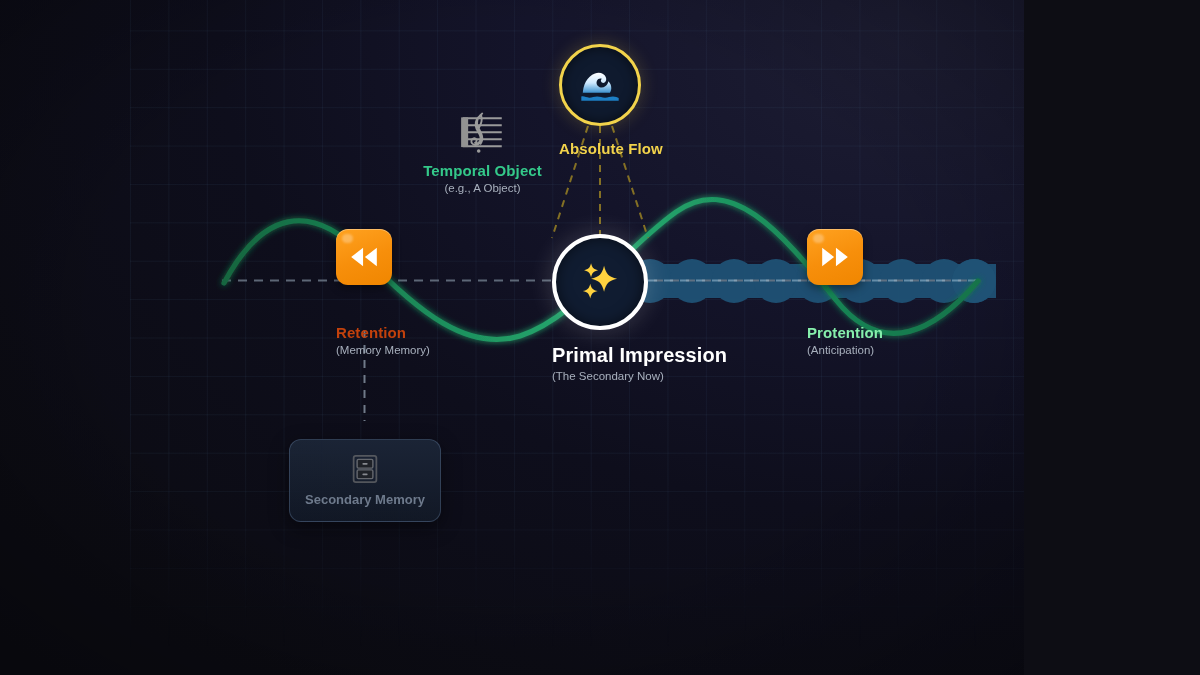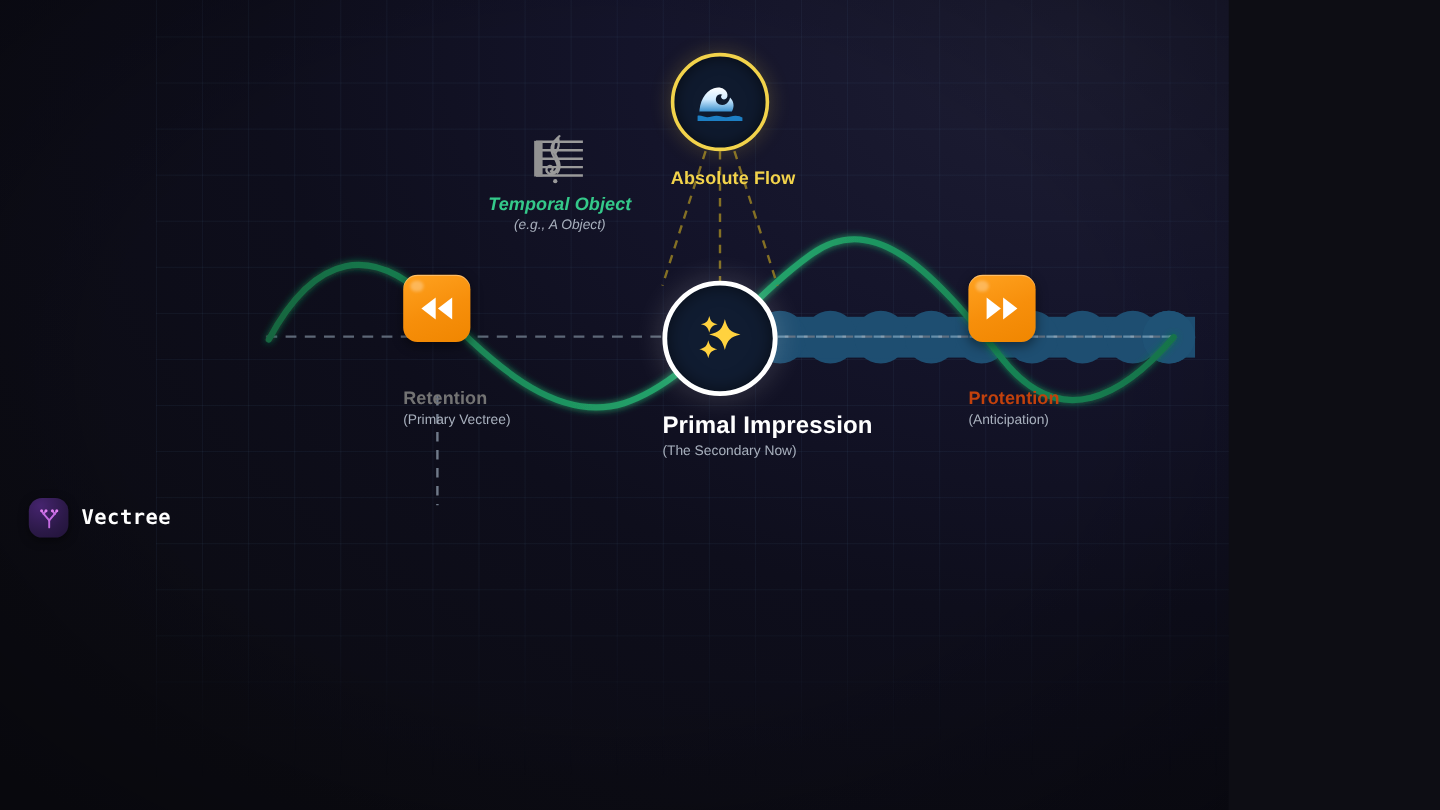--- a/index.html
+++ b/index.html
@@ -65,22 +65,22 @@
   .sq::after{
     content:"";position:absolute;left:6px;top:5px;width:11px;height:9px;border-radius:5px;
     background:rgba(255,255,255,.28);filter:blur(1.2px);
   }
   .sq svg{display:block;}
 
   .lbl{font-weight:bold;font-size:15px;letter-spacing:.1px;white-space:nowrap;}
   .sub{font-size:11.5px;color:#a8b0bd;white-space:nowrap;margin-top:3px;}
   .lbl-flow{color:#f2d34b;font-size:15px;}
   .lbl-primal{color:#ffffff;font-size:20px;}
-  .lbl-ret{color:#737373;}
-  .lbl-pro{color:#c2410c;}
+  .lbl-ret{color:#c2410c;}
+  .lbl-pro{color:#86efac;}
   .lbl-temporal{color:#34c98a;font-size:15px;}
 
   .glyph-mono{
     font-size:44px;line-height:1;
     color:#9aa6b4;
     filter:grayscale(1) brightness(.95);
   }
 
   
   .card{
@@ -199,21 +199,21 @@
             <stop offset="1" stop-color="#1d7fc4"></stop>
           </linearGradient>
         </defs>
         <path d="M8 46c0-14 6-26 17-30 7-2.5 13 .5 15 5 1.4 3.3.6 6.4-1.6 7.6-2 1.1-4.3.2-5-1.8-.5-1.5.2-2.8 1.3-3.2-2.4-1.4-5.6-.3-6.9 2.6-1.6 3.5.1 7.4 3.7 8.8 4.4 1.7 9.4-.7 11.3-5.3.4-1 .7-2 .8-3 2.6 2.3 4.1 5.7 4.1 9.4 0 2.5-.7 4.8-1.9 6.8H8z" fill="url(#wv)"></path>
         <path d="M6 48c4-1 7 1.6 11 1.6S24 48 28 48s7 1.6 11 1.6S46 48 50 48s6 1.2 8 2v4H6z" fill="#1d7fc4"></path>
       </svg>
     </div>
     <div class="lbl lbl-flow" style="margin-top:14px;">Absolute Flow</div>
   </div>
 
-  <div class="node" style="left:406px;top:110px;width:121px;font-style:italic;">
+  <div class="node" style="left:422px;top:110px;width:121px;">
     <div class="glyph-mono" style="height:48px;">
       <svg width="50" height="46" viewBox="0 0 64 58" aria-hidden="true">
         <g stroke="#98a4b2" stroke-width="2.6" fill="none">
           <line x1="6" y1="10" x2="56" y2="10"></line>
           <line x1="6" y1="19" x2="56" y2="19"></line>
           <line x1="6" y1="28" x2="56" y2="28"></line>
           <line x1="6" y1="37" x2="56" y2="37"></line>
           <line x1="6" y1="46" x2="56" y2="46"></line>
         </g>
         <rect x="4" y="9" width="9" height="38" fill="#8f9ca9"></rect>
@@ -226,21 +226,21 @@
   </div>
 
   <div class="node" style="left:336px;top:229px;width:57px;">
     <div class="sq">
       <svg width="34" height="22" viewBox="0 0 36 24" aria-hidden="true">
         <path d="M17 2 L17 22 L4 12 Z" fill="#ffffff"></path>
         <path d="M32 2 L32 22 L19 12 Z" fill="#ffffff"></path>
       </svg>
     </div>
     <div class="lbl lbl-ret" style="margin-top:39px;">Retention</div>
-    <div class="sub">(Primary Vectree)</div>
+    <div class="sub">(Memory Memory)</div>
   </div>
 
   <div class="node" style="left:552px;top:234px;width:96px;">
     <div class="circ primal">
       <svg width="52" height="52" viewBox="0 0 64 64" aria-hidden="true">
         <path d="M37 12 c2.6 10.4 5.6 13.4 16 16 -10.4 2.6-13.4 5.6-16 16 -2.6-10.4-5.6-13.4-16-16 10.4-2.6 13.4-5.6 16-16z" fill="#ffd23f"></path>
         <path d="M21 9 c1.4 5.6 3 7.2 8.6 8.6 -5.6 1.4-7.2 3-8.6 8.6 -1.4-5.6-3-7.2-8.6-8.6 5.6-1.4 7.2-3 8.6-8.6z" fill="#ffd23f"></path>
         <path d="M20 34 c1.5 6 3.2 7.7 9.2 9.2 -6 1.5-7.7 3.2-9.2 9.2 -1.5-6-3.2-7.7-9.2-9.2 6-1.5 7.7-3.2 9.2-9.2z" fill="#ffd23f"></path>
       </svg>
     </div>
@@ -252,39 +252,29 @@
     <div class="sq">
       <svg width="34" height="22" viewBox="0 0 36 24" aria-hidden="true">
         <path d="M4 2 L4 22 L17 12 Z" fill="#ffffff"></path>
         <path d="M19 2 L19 22 L32 12 Z" fill="#ffffff"></path>
       </svg>
     </div>
     <div class="lbl lbl-pro" style="margin-top:39px;">Protention</div>
     <div class="sub">(Anticipation)</div>
   </div>
 
-
-  <div class="brand">
-    <div class="brand-mark">
-      <svg width="20" height="20" viewBox="0 0 24 24" aria-hidden="true">
-        <g stroke="#c36ae0" stroke-width="1.9" stroke-linecap="round" fill="none">
-          <path d="M12 21 L12 14"></path>
-          <path d="M12 14 L6.5 7.5"></path>
-          <path d="M12 14 L17.5 7.5"></path>
-          <path d="M6.5 7.5 L4.6 4.8"></path>
-          <path d="M6.5 7.5 L8.6 4.8"></path>
-          <path d="M17.5 7.5 L15.4 4.8"></path>
-          <path d="M17.5 7.5 L19.4 4.8"></path>
-        </g>
-        <g fill="#e07ff0">
-          <circle cx="4.4" cy="4.4" r="1.5"></circle>
-          <circle cx="8.8" cy="4.4" r="1.5"></circle>
-          <circle cx="15.2" cy="4.4" r="1.5"></circle>
-          <circle cx="19.6" cy="4.4" r="1.5"></circle>
-        </g>
-      </svg>
-    </div>
-    <div class="brand-name">Vectree</div>
-  </div>
+  <div class="card">
+    <div class="ic">
+      <svg width="28" height="30" viewBox="0 0 32 34" aria-hidden="true">
+        <rect x="3" y="2" width="26" height="30" rx="2.5" fill="none" stroke="#6e7a8c" stroke-width="2"></rect>
+        <rect x="7" y="6" width="18" height="10" rx="1.5" fill="#1b2433" stroke="#8a96a8" stroke-width="1.6"></rect>
+        <rect x="7" y="18" width="18" height="10" rx="1.5" fill="#1b2433" stroke="#8a96a8" stroke-width="1.6"></rect>
+        <rect x="13" y="10" width="6" height="2" rx="1" fill="#c3ccd8"></rect>
+        <rect x="13" y="22" width="6" height="2" rx="1" fill="#c3ccd8"></rect>
+      </svg>
+    </div>
+    <div class="ct">Secondary Memory</div>
+  </div>
+
 
 
 
 </div>
 
 </body></html>

